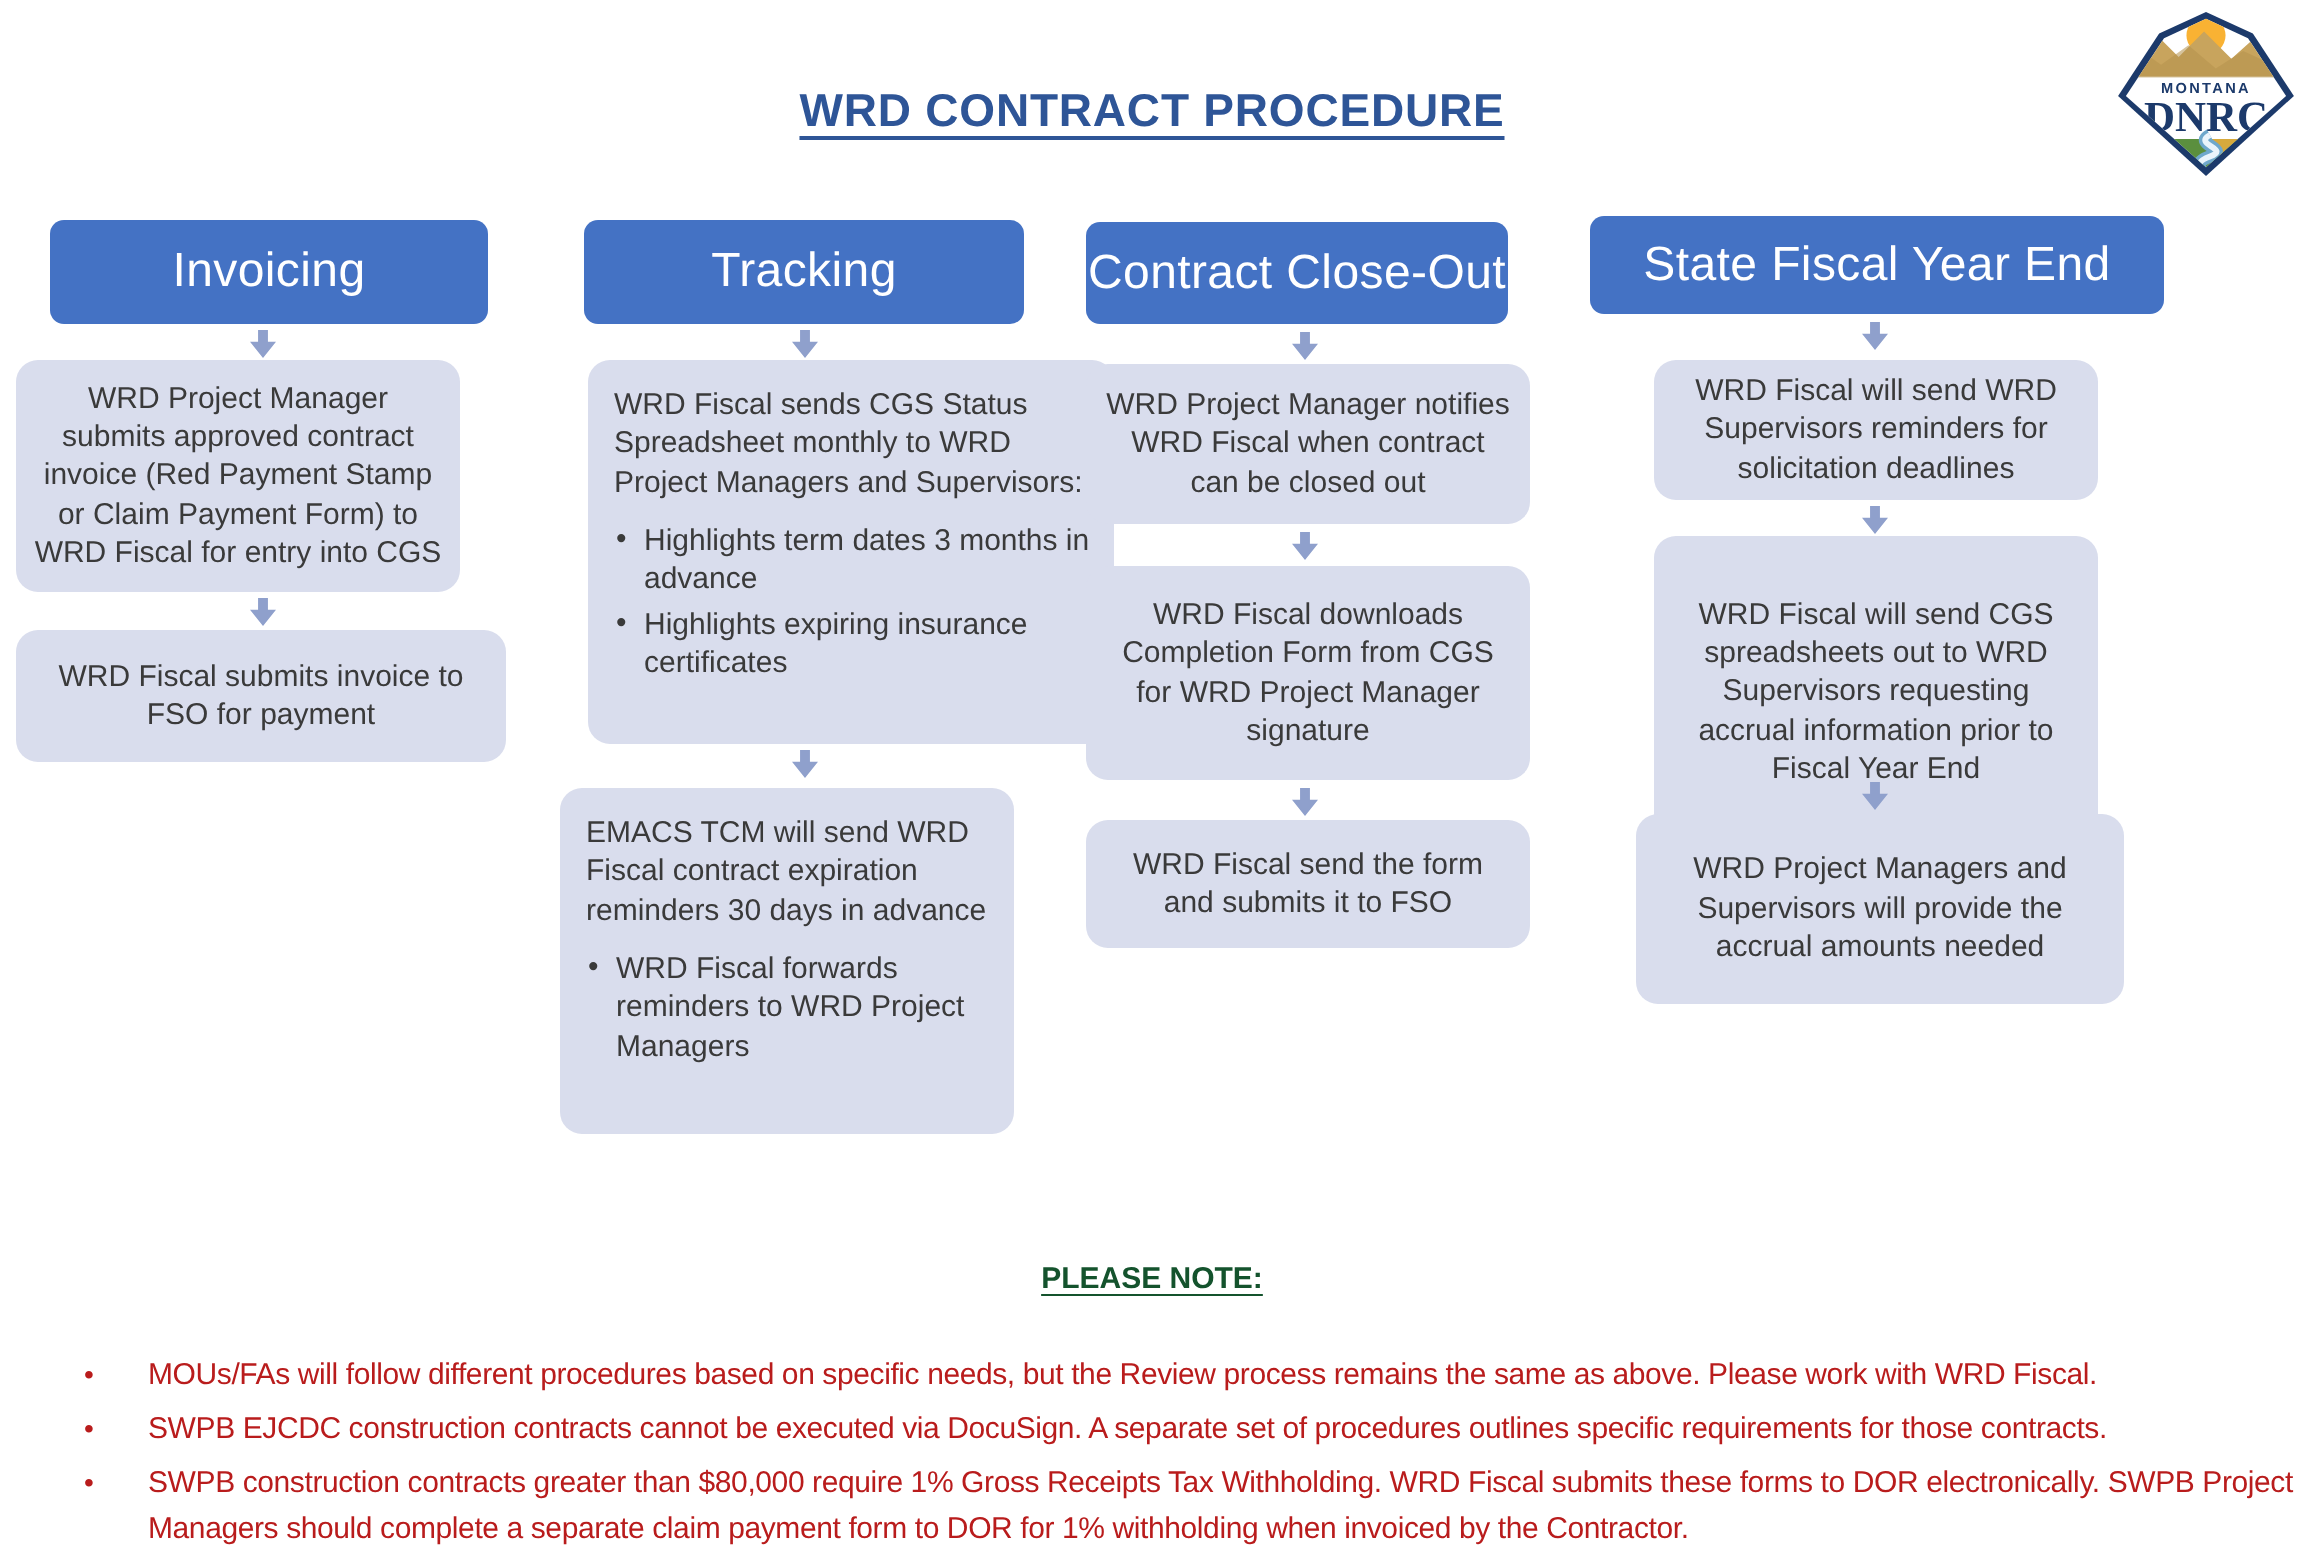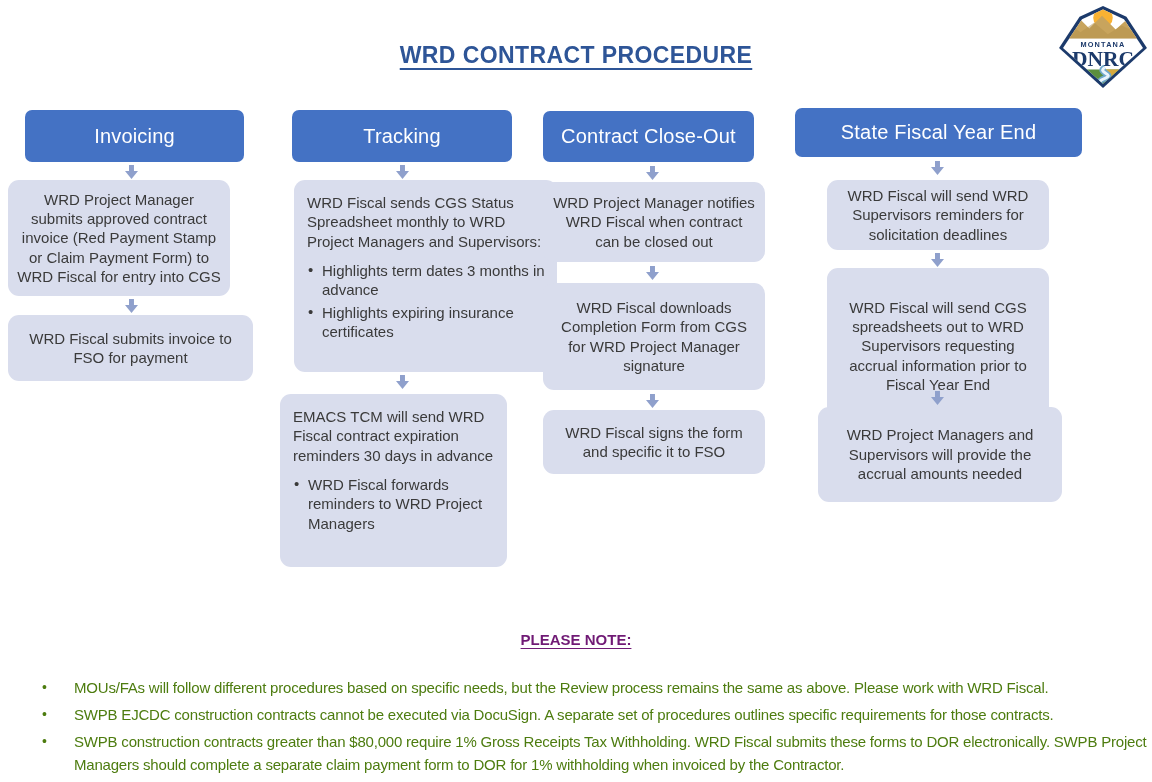--- a/index.html
+++ b/index.html
@@ -28,21 +28,21 @@
   
   .logo { position:absolute; left:1057px; top:5px; width:92px; height:84px; }
 
   
   .hdr {
     position:absolute;
     background: var(--header-bg, #4472C4);
     border-radius:7px;
     color:#ffffff;
     display:flex; align-items:center; justify-content:center;
-    font-size:20px;
+    font-size:24px;
     letter-spacing:0.2px;
   }
 
   
   .box {
     position:absolute;
     background: var(--box-bg, #D9DDED);
     border-radius:11px;
     color: var(--box-text, #3A3A3A);
     font-size:15px;
@@ -66,28 +66,28 @@
     position:absolute;
     width:13px; height:14px;
     background: var(--arrow, #8FA0CC);
     clip-path: polygon(31% 0, 69% 0, 69% 42%, 100% 42%, 50% 100%, 0 42%, 31% 42%);
   }
 
   
   .note-heading {
     position:absolute; top:631px; left:0; width:100%;
     text-align:center;
-    font-size:15px; font-weight:bold; color:#701a75;
+    font-size:15px; font-weight:bold; color:#14532d;
     text-decoration:underline;
     text-underline-offset:3px;
   }
   .note-list {
     position:absolute; top:676px; left:34px; width:1116px;
     list-style:none; margin:0; padding:0;
-    font-size:15px; color:#4d7c0f; letter-spacing:-0.2px;
+    font-size:15px; color:#b91c1c; letter-spacing:-0.2px;
     line-height:23px;
   }
   .note-list li { position:relative; padding-left:40px; margin-bottom:4px; }
   .note-list li::before { content:"\2022"; position:absolute; left:8px; top:0; font-size:14px; }
 </style>
 </head>
 <body>
 
 <div class="page">
 
@@ -148,21 +148,21 @@
   <div class="arrow" style="left:646px; top:166px;"></div>
   <div class="box center" style="left:543px; top:182px; width:222px; height:80px;">
     <p>WRD Project Manager notifies WRD Fiscal when contract can be closed out</p>
   </div>
   <div class="arrow" style="left:646px; top:266px;"></div>
   <div class="box center" style="left:543px; top:283px; width:222px; height:107px;">
     <p>WRD Fiscal downloads Completion Form from CGS for WRD Project Manager signature</p>
   </div>
   <div class="arrow" style="left:646px; top:394px;"></div>
   <div class="box center" style="left:543px; top:410px; width:222px; height:64px;">
-    <p>WRD Fiscal signs the form and specific it to FSO</p>
+    <p>WRD Fiscal send the form and submits it to FSO</p>
   </div>
 
   <div class="hdr" style="left:795px; top:108px; width:287px; height:49px;">State Fiscal Year End</div>
   <div class="arrow" style="left:931px; top:161px;"></div>
   <div class="box center" style="left:827px; top:180px; width:222px; height:70px;">
     <p>WRD Fiscal will send WRD Supervisors reminders for solicitation deadlines</p>
   </div>
   <div class="arrow" style="left:931px; top:253px;"></div>
   <div class="box center" style="left:827px; top:268px; width:222px; height:156px;">
     <p>WRD Fiscal will send CGS spreadsheets out to WRD Supervisors requesting accrual information prior to Fiscal Year End</p>

